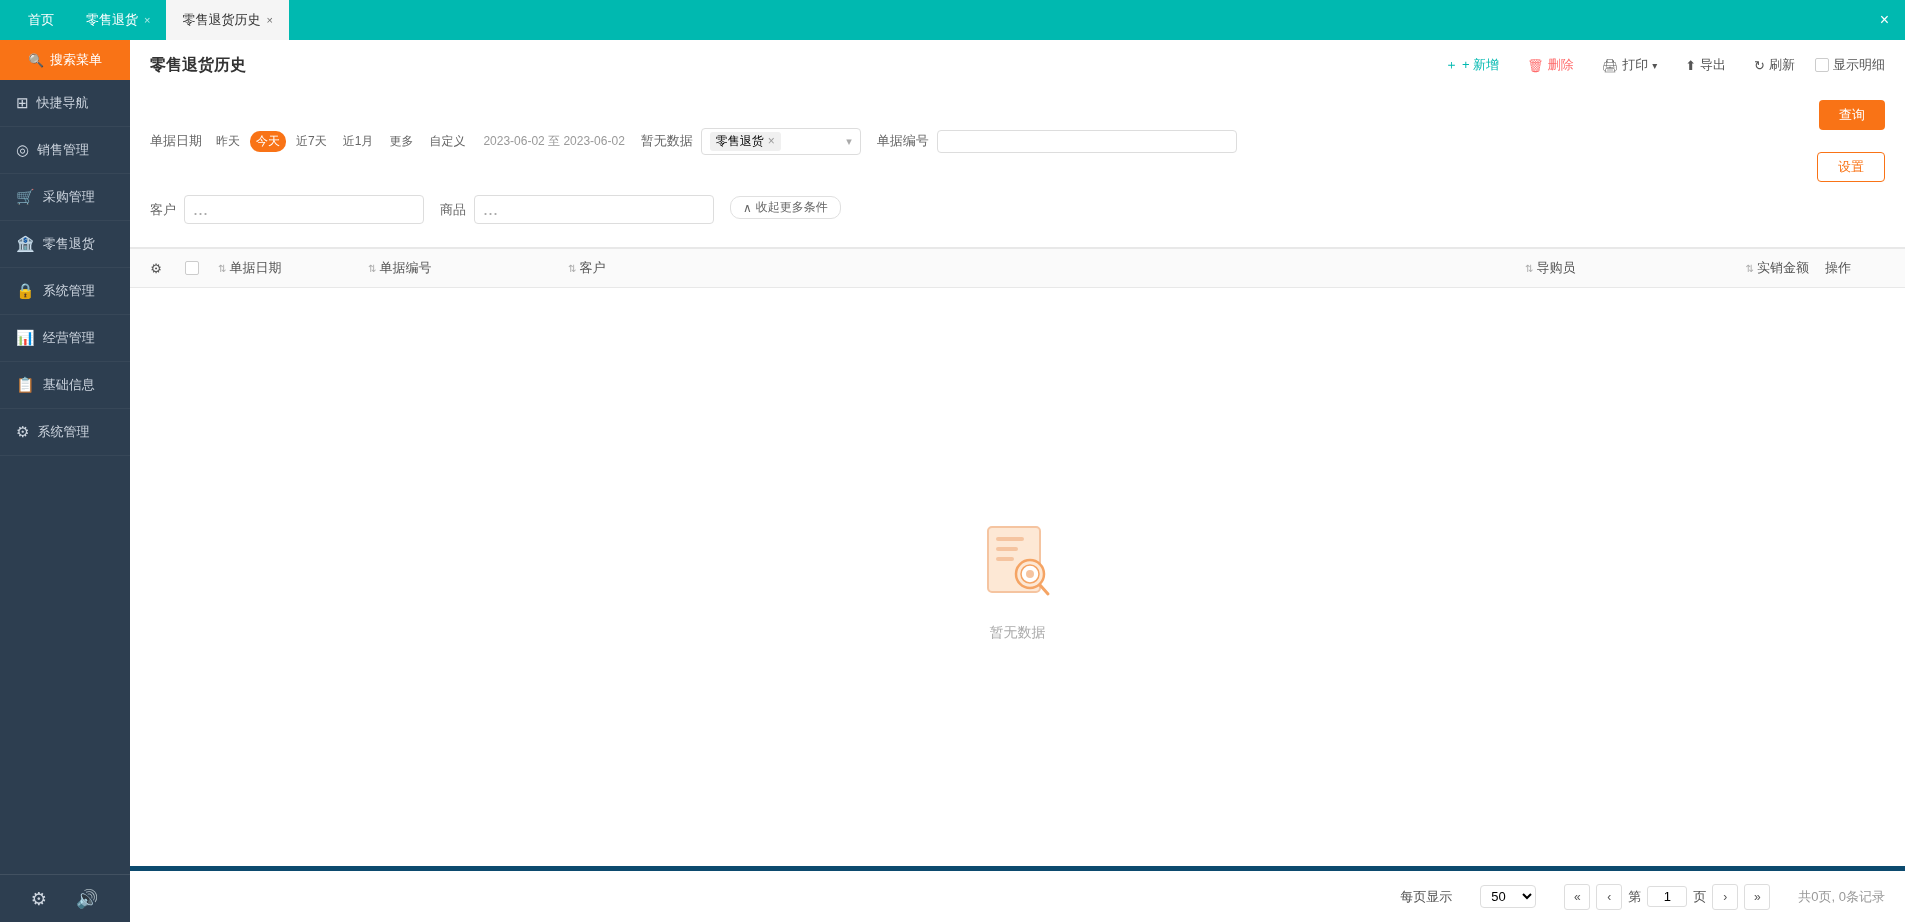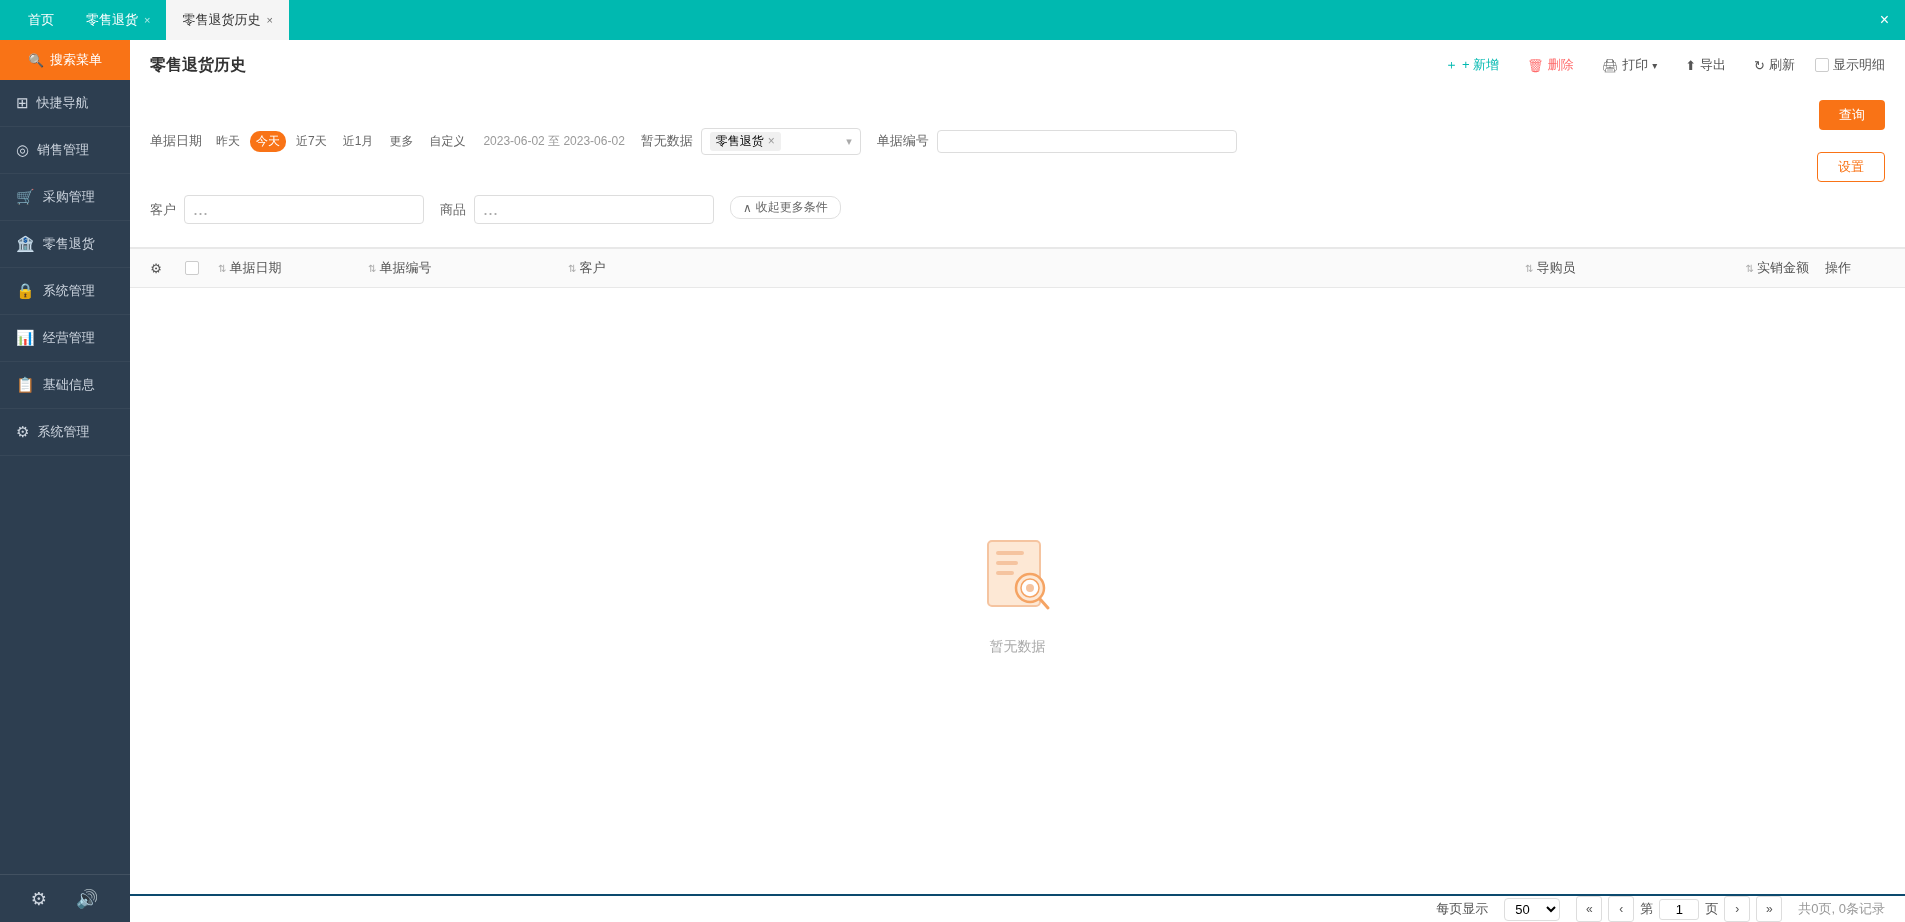--- a/index.html
+++ b/index.html
@@ -325,28 +325,28 @@
       width: 100px;
       height: 100px;
     }
     .empty-text {
       font-size: 14px;
       color: #aaa;
     }
 
     
     .table-footer {
-      height: 28px;
-      background: #fff;
-      border-top: 2px solid #0c4a6e;
+      height: 56px;
+      background: #fff;
+      border-top: 5px solid #0c4a6e;
       display: flex;
       align-items: center;
       justify-content: flex-end;
       padding: 0 20px;
-      gap: 16px;
+      gap: 28px;
       font-size: 13px;
       color: #555;
       flex-shrink: 0;
     }
     .page-size-select {
       border: 1px solid #ddd;
       border-radius: 4px;
       padding: 2px 6px;
       font-size: 13px;
       background: #fff;

